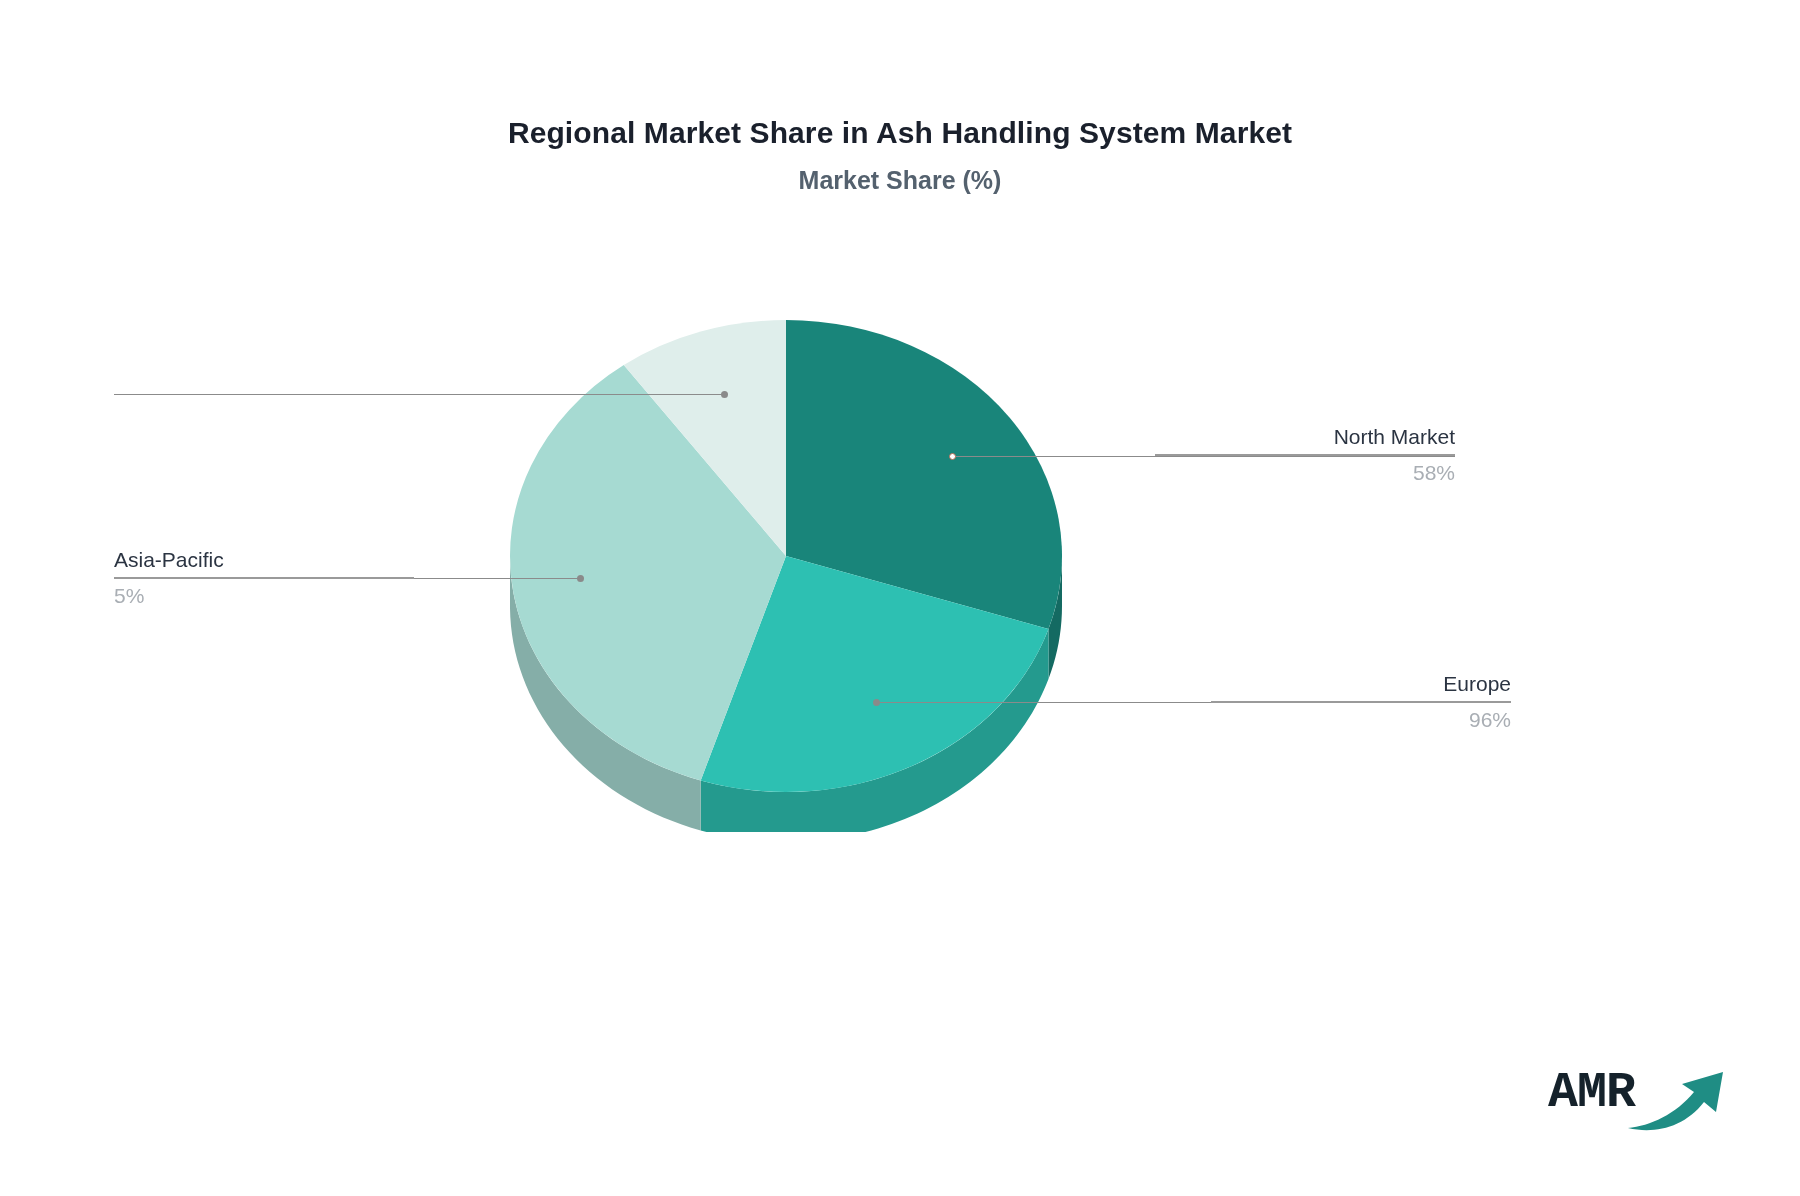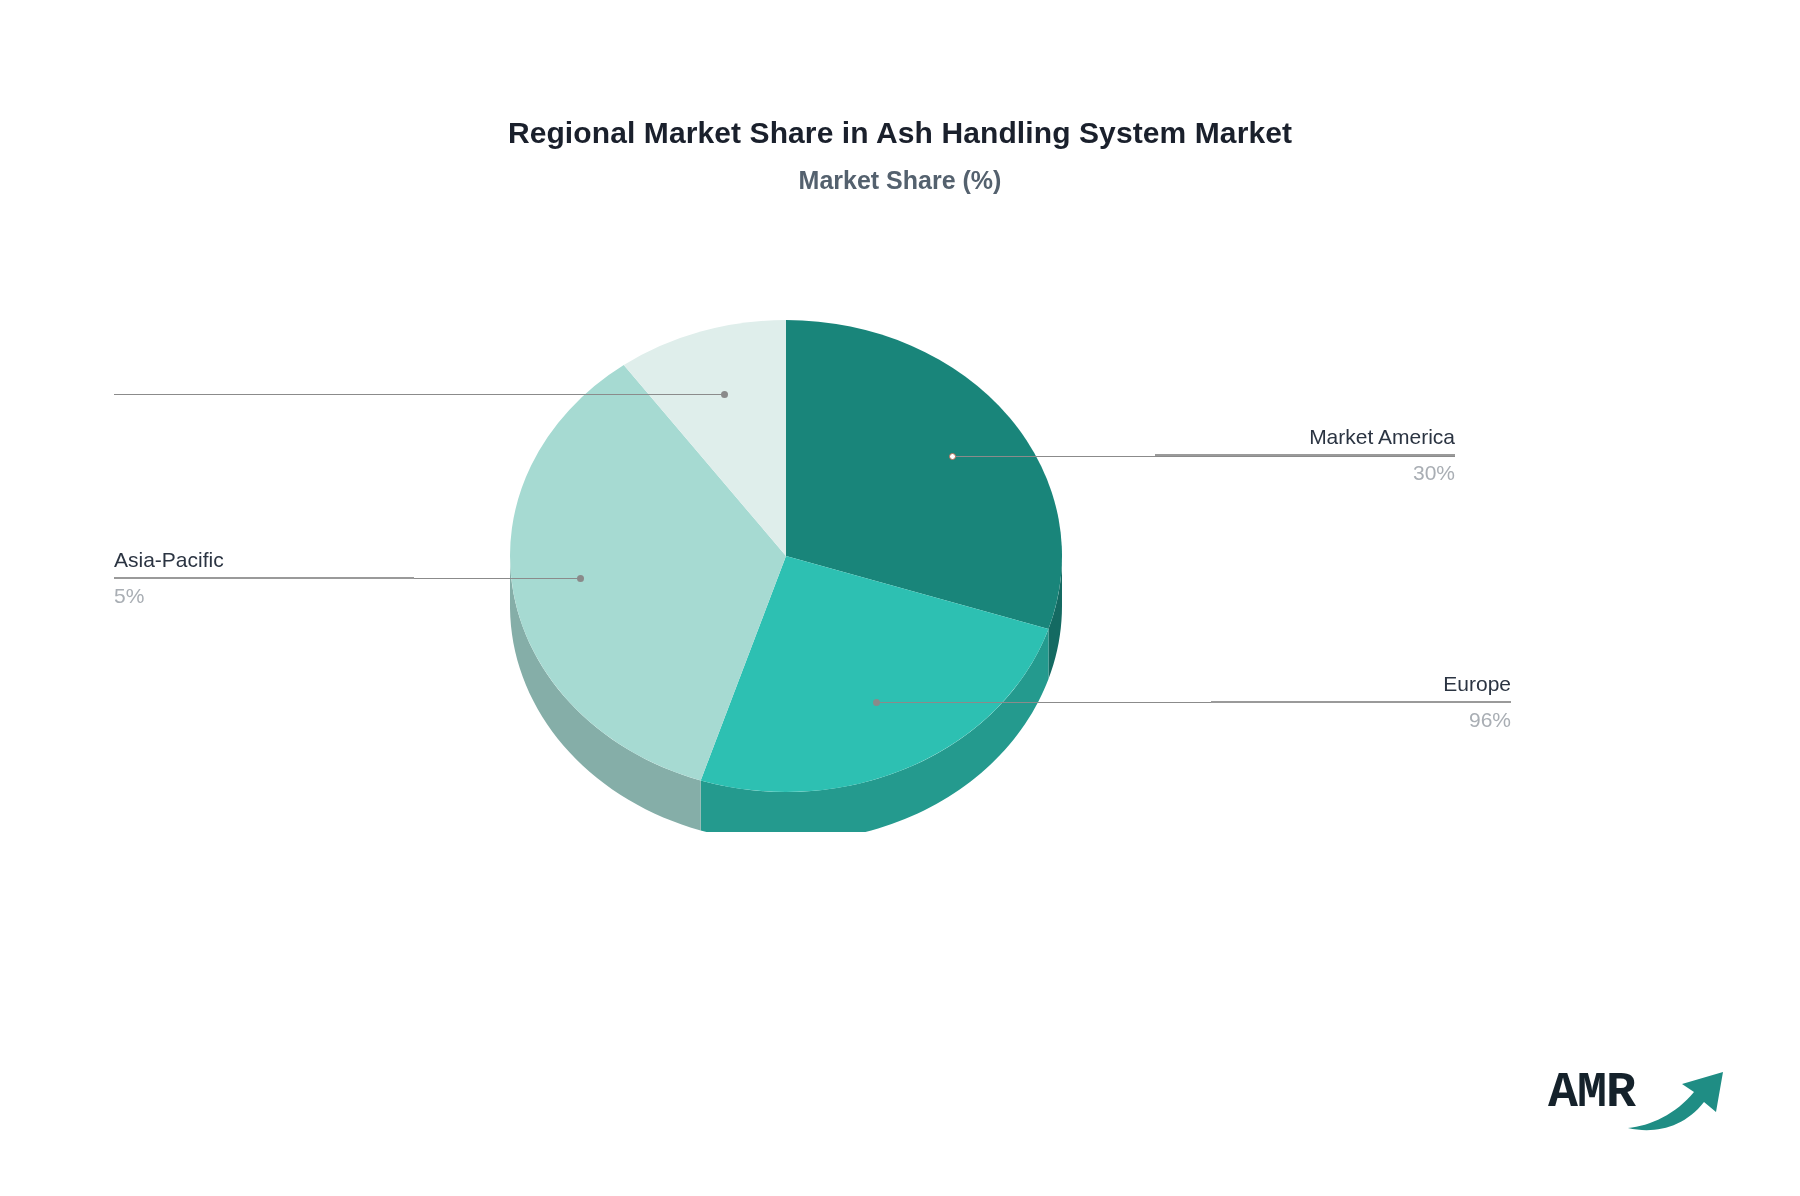--- a/index.html
+++ b/index.html
@@ -104,23 +104,23 @@
   <div class="leader" style="left:877px;top:702px;width:578px;"></div>
   <div class="dot" style="left:873px;top:699px;"></div>
 
   <div class="leader" style="left:114px;top:578px;width:467px;"></div>
   <div class="dot" style="left:577px;top:575px;"></div>
 
   <div class="leader" style="left:114px;top:394px;width:611px;"></div>
   <div class="dot" style="left:721px;top:391px;"></div>
 
   <div class="callout right" style="left:1155px;top:425px;width:300px;">
-    <div class="cap">Market America</div>
+    <div class="cap">North Market</div>
     <div class="rule"></div>
-    <div class="val">30%</div>
+    <div class="val">58%</div>
   </div>
 
   <div class="callout right" style="left:1211px;top:672px;width:300px;">
     <div class="cap">Europe</div>
     <div class="rule"></div>
     <div class="val">96%</div>
   </div>
 
   <div class="callout left" style="left:114px;top:548px;width:300px;">
     <div class="cap">Asia-Pacific</div>

